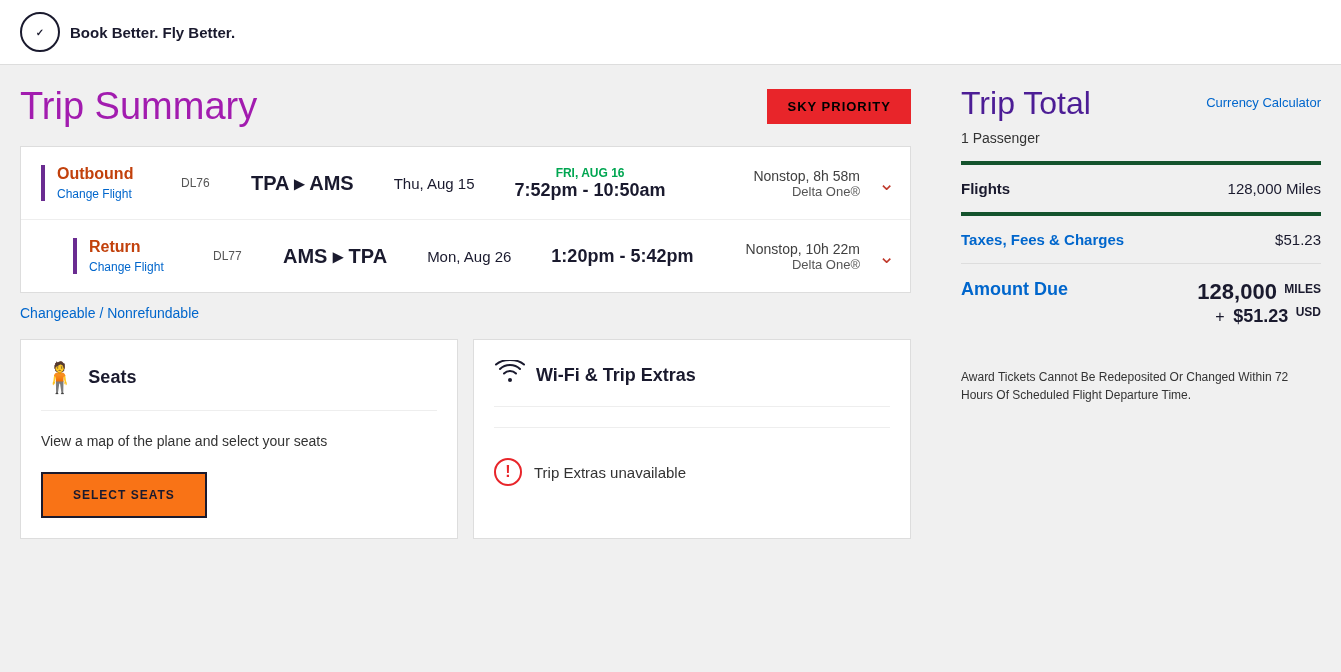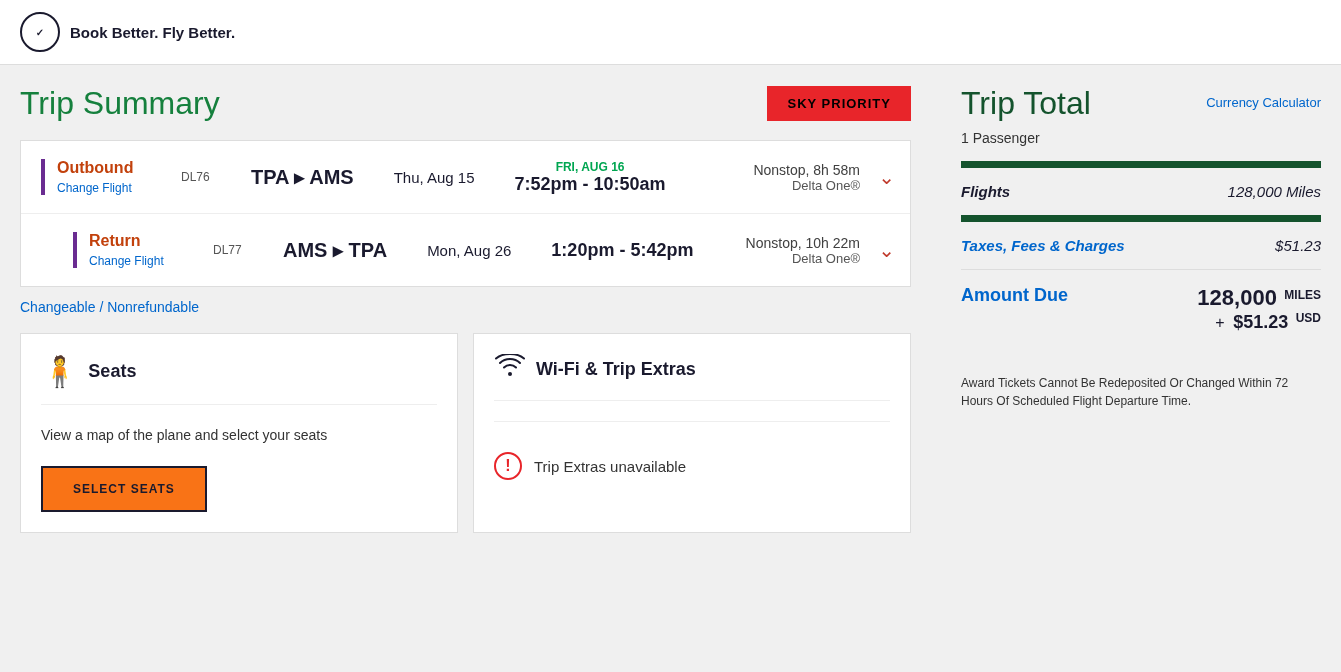--- a/index.html
+++ b/index.html
@@ -50,23 +50,23 @@
       width: 380px;
       padding-left: 20px;
     }
     .page-title-row {
       display: flex;
       align-items: center;
       justify-content: space-between;
       margin-bottom: 18px;
     }
     .page-title {
-      font-size: 32px;
+      font-size: 38px;
       font-weight: 300;
-      color: #15803d;
+      color: #a21caf;
     }
     .sky-priority-btn {
       background: #e8252a;
       color: #000000;
       font-weight: bold;
       font-size: 13px;
       padding: 10px 20px;
       border: none;
       cursor: pointer;
       letter-spacing: 1px;
@@ -234,42 +234,41 @@
     
     .trip-total-header {
       display: flex;
       justify-content: space-between;
       align-items: flex-start;
       margin-bottom: 8px;
     }
     .trip-total-title {
       font-size: 32px;
       font-weight: 300;
-      color: #14532d;
+      color: #4c1d95;
       text-align: center;
     }
     .currency-calc {
       font-size: 13px;
       color: #0066cc;
       cursor: pointer;
       text-align: right;
       margin-top: 10px;
     }
     .passengers {
       font-size: 14px;
       color: #333;
       margin-bottom: 15px;
     }
     .cost-row {
       display: flex;
       justify-content: space-between;
       align-items: flex-end;
       padding: 15px 0;
-      border-top: 7px solid #14532d;
-      font-style: italic;
+      border-top: 4px solid #14532d;
     }
     .cost-label {
       font-size: 15px;
       font-weight: bold;
       color: #1a1a2e;
     }
     .cost-value {
       font-size: 15px;
       color: #1a1a2e;
     }

